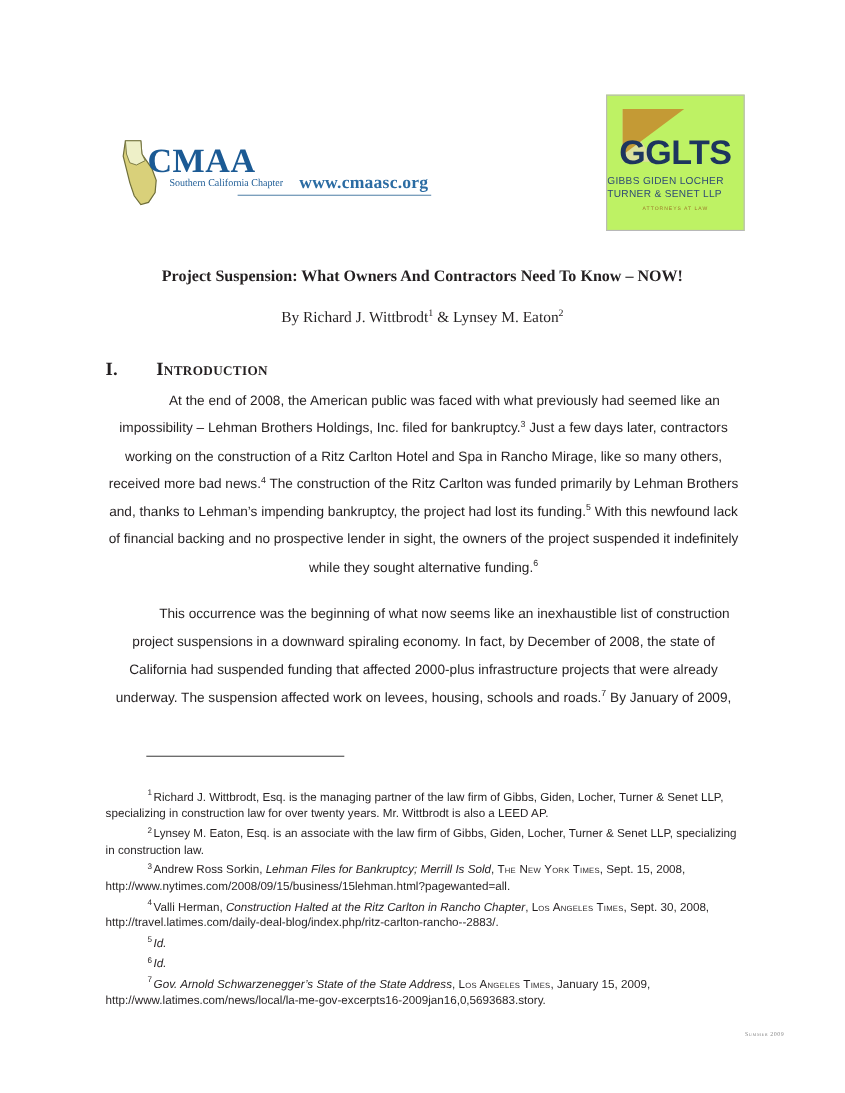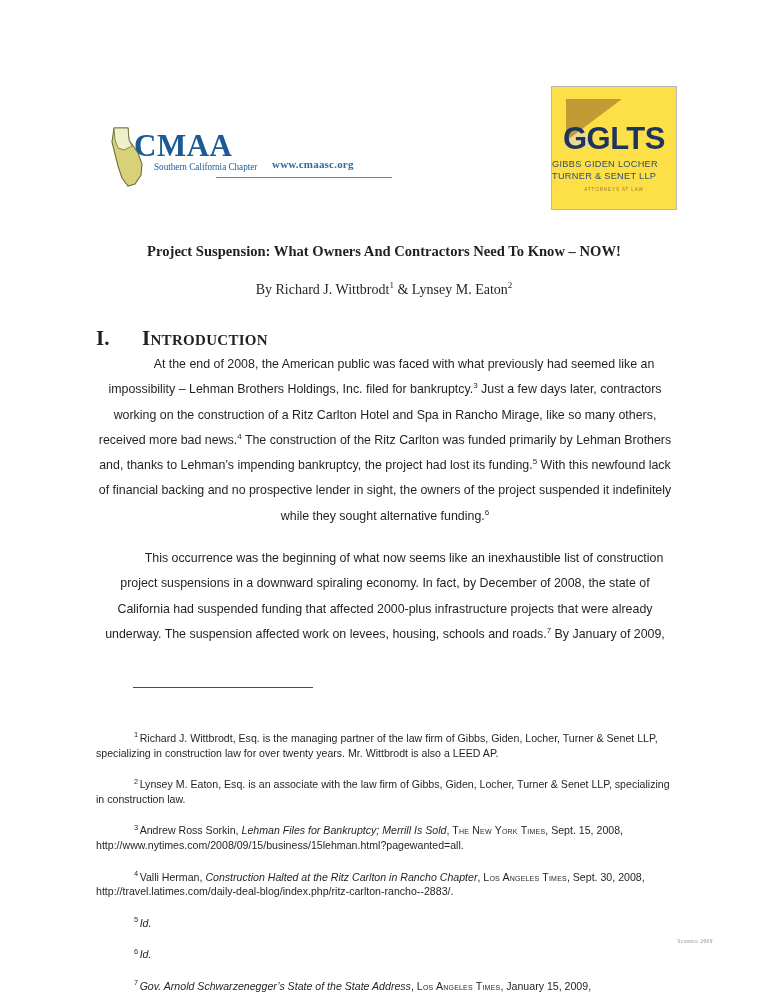--- a/index.html
+++ b/index.html
@@ -70,41 +70,41 @@
     transform: scaleX(0.96);
     transform-origin: left center;
   }
 
   .cmaa-url {
     position: absolute;
     left: 272px;
     top: 72px;
     font-family: "Liberation Serif", serif;
     font-weight: bold;
-    font-size: 11px;
+    font-size: 16px;
     color: #2b6ca3;
     letter-spacing: 0.2px;
   }
   .cmaa-rule {
     position: absolute;
     left: 216px;
     top: 91px;
     width: 176px;
     height: 1px;
     background: #5d89ad;
   }
 
   
   .gglts {
     position: absolute;
     left: 551px;
     top: 0px;
     width: 124px;
     height: 122px;
-    background: #fde047;
+    background: #bef264;
     border: 1px solid #b8b8b8;
     overflow: hidden;
   }
   .gglts-tri {
     position: absolute;
     left: 14px;
     top: 12px;
     width: 0;
     height: 0;
     border-top: 42px solid #c49a35;
@@ -186,21 +186,21 @@
     line-height: 0;
   }
 
   
   .sect {
     position: absolute;
     left: 96px;
     top: 326px;
     font-family: "Liberation Serif", serif;
     font-weight: bold;
-    font-size: 21px;
+    font-size: 17px;
     color: #231f20;
   }
   .sect .num {
     display: inline-block;
     width: 46px;
   }
   .sect .smallcaps {
     font-variant: small-caps;
     letter-spacing: 0.3px;
   }
@@ -240,21 +240,21 @@
     position: absolute;
     left: 96px;
     top: 714px;
     width: 578px;
     font-family: "Liberation Sans", sans-serif;
     font-size: 10.6px;
     line-height: 14.6px;
     color: #231f20;
   }
   .footnotes .fn {
-    margin: 17px 0 0 0;
+    margin: 4px 0 0 0;
     text-indent: 38px;
   }
   .footnotes .fn sup {
     font-size: 7.4px;
     vertical-align: super;
     line-height: 0;
     padding-right: 1.5px;
   }
   .footnotes i { font-style: italic; }
   .footnotes .sc {

